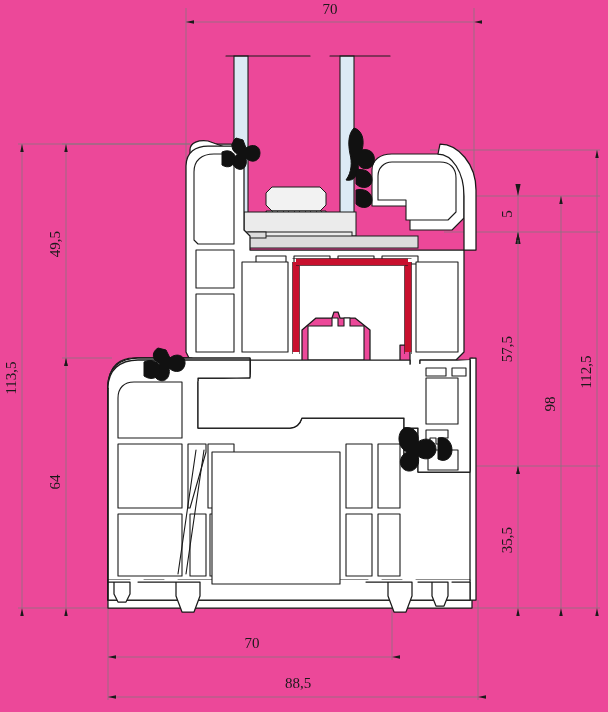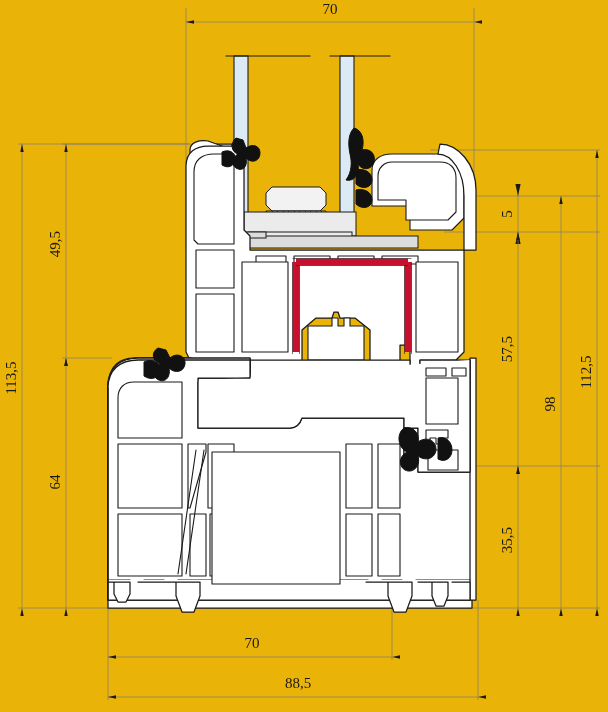--- a/index.html
+++ b/index.html
@@ -11,21 +11,21 @@
   body {
     width: 608px;
     height: 712px;
     overflow: hidden;
     font-family: "Liberation Serif", serif;
   }
   #drawing-root {
     position: relative;
     width: 608px;
     height: 712px;
-    background: #eab308;
+    background: #ec4899;
   }
   svg#cad {
     display: block;
     width: 608px;
     height: 712px;
   }
   .dim-line, .ext-line {
     stroke: #7d7d7d;
     stroke-width: 0.7;
     fill: none;

